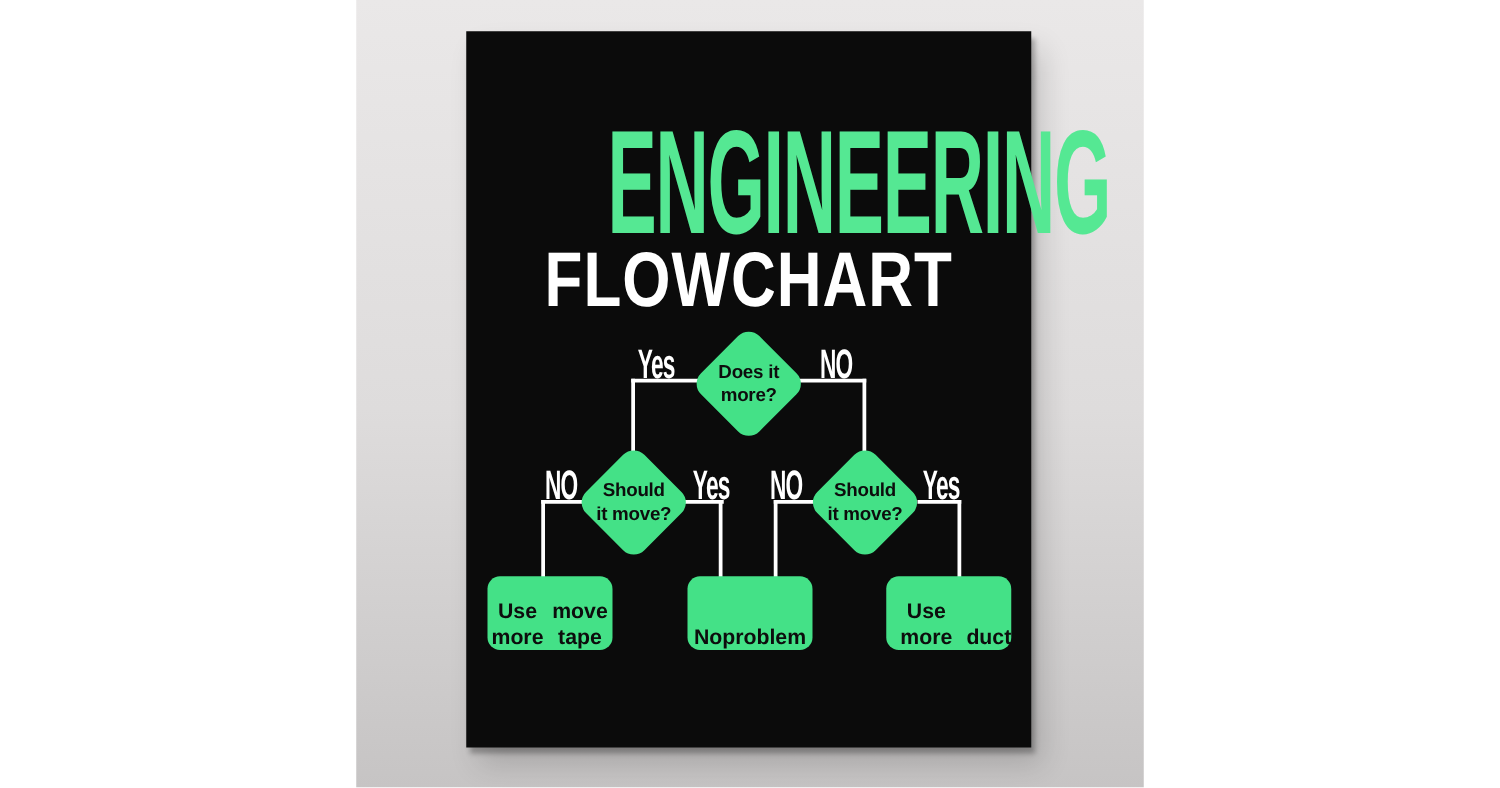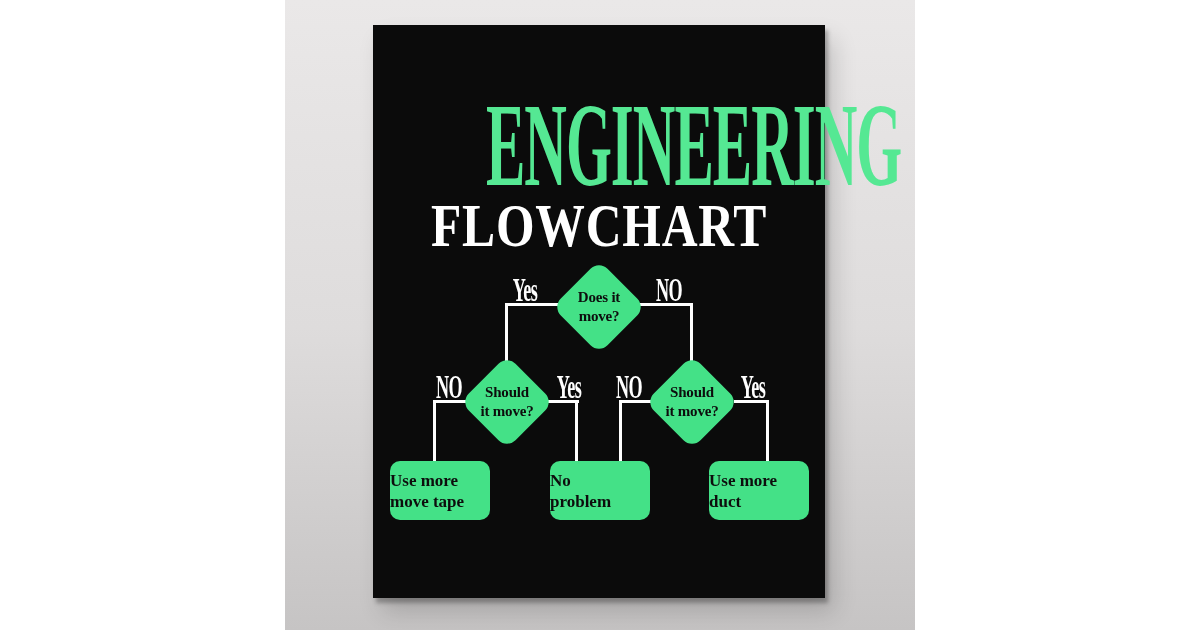--- a/index.html
+++ b/index.html
@@ -10,21 +10,21 @@
     --title-green:#55e893;
     --shape-green:#44e187;
     --text-white:#ffffff;
     --node-text:#0d0d0d;
   }
   *{margin:0;padding:0;box-sizing:border-box}
   body{width:1200px;height:630px;overflow:hidden}
   .stage{
     position:relative;width:1200px;height:630px;
     background:var(--page-bg);
-    font-family:Liberation Serif, serif;
+    font-family:Liberation Sans, sans-serif;
     overflow:hidden;
   }
   .panel{
     position:absolute;left:285px;top:0;width:630px;height:630px;
     background:linear-gradient(180deg,var(--panel-top) 0%,#dedcdc 52%,var(--panel-bottom) 100%);
   }
   .poster{
     position:absolute;left:88px;top:25px;width:452px;height:573px;
     background:var(--poster-bg);
     box-shadow:3px 5px 4px rgba(0,0,0,.28), 9px 14px 22px rgba(0,0,0,.16);
@@ -49,21 +49,21 @@
   }
   .diamond .txt{
     position:absolute;inset:0;display:flex;flex-direction:column;
     align-items:center;justify-content:center;
     font-weight:bold;font-size:15px;line-height:19px;color:var(--node-text);
     letter-spacing:-.2px;text-align:center;
   }
   .outcome{
     position:absolute;top:436px;width:100px;height:59px;
     background:var(--shape-green);border-radius:10px;
-    display:flex;flex-direction:column;align-items:flex-start;justify-content:center;
+    display:flex;flex-direction:row;align-items:flex-end;justify-content:center;
     font-weight:bold;font-size:17px;line-height:21px;color:var(--node-text);
     text-align:center;
   }
   .elabel{
     position:absolute;width:80px;text-align:center;white-space:nowrap;
     font-weight:bold;font-size:33px;line-height:33px;color:var(--text-white);
     transform:scaleX(.55);letter-spacing:-1px;
   }
 </style>
 </head>
@@ -87,21 +87,21 @@
       <div class="line h" style="left:361px;top:375px;width:35px"></div>
       <div class="line v" style="left:60px;top:375px;height:62px"></div>
       <div class="line v" style="left:202px;top:375px;height:62px"></div>
       <div class="line v" style="left:246px;top:375px;height:62px"></div>
       <div class="line v" style="left:393px;top:375px;height:62px"></div>
 
       <div class="diamond" style="left:180px;top:236px">
         <div class="sq"></div>
         <div class="txt">
           <span>Does it</span>
-          <span>move?</span>
+          <span>more?</span>
         </div>
       </div>
       <div class="diamond" style="left:88px;top:331px">
         <div class="sq"></div>
         <div class="txt">
           <span>Should</span>
           <span>it move?</span>
         </div>
       </div>
       <div class="diamond" style="left:273px;top:331px">

